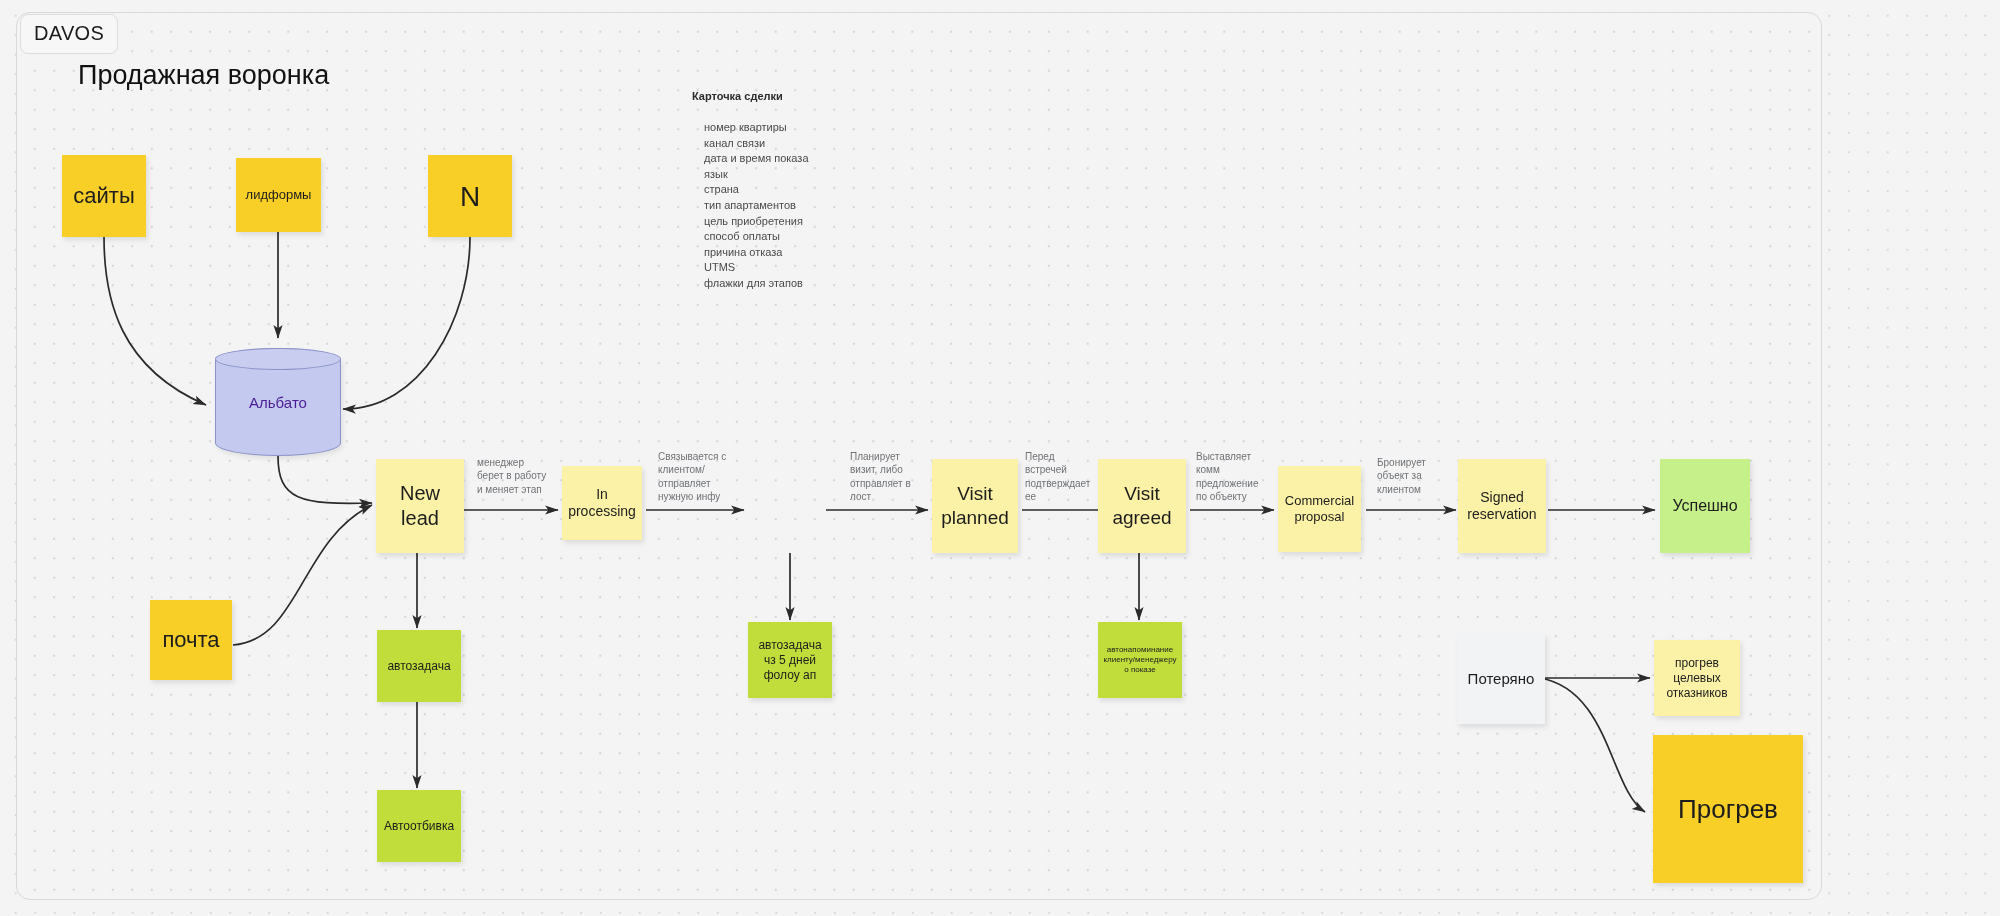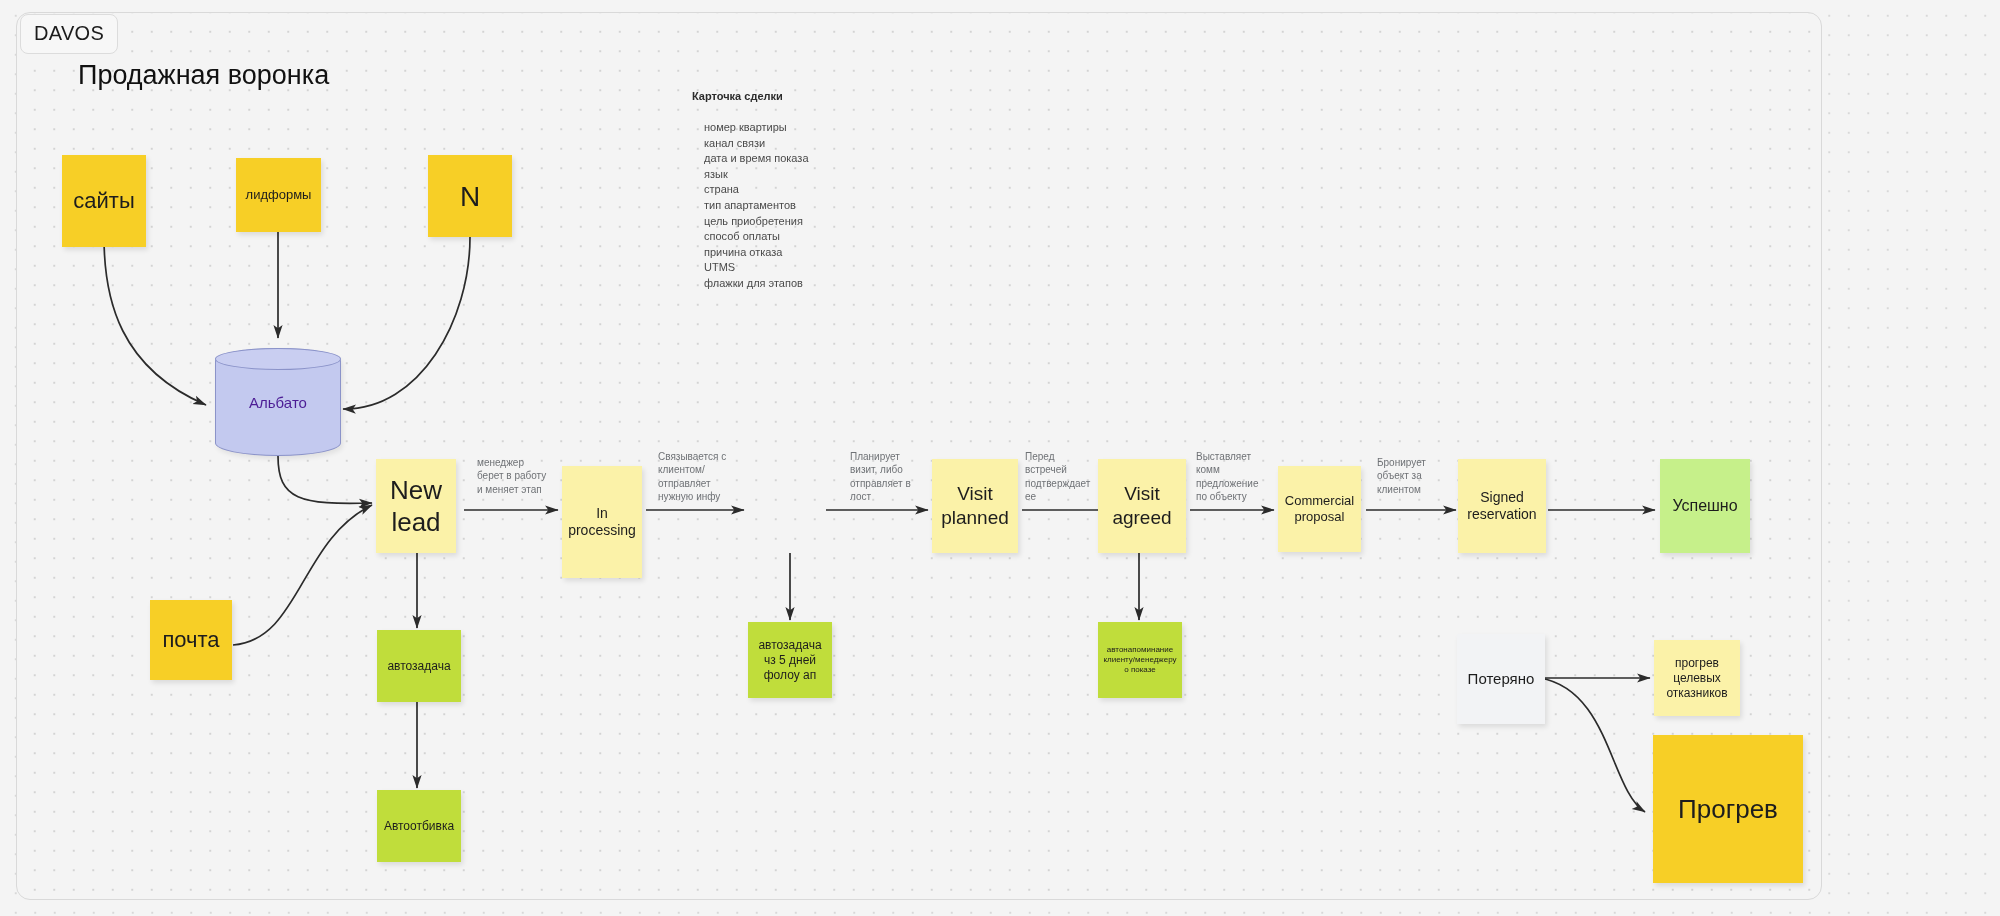--- a/index.html
+++ b/index.html
@@ -156,36 +156,36 @@
       <path d="M417,553 L417,628"></path>
       <path d="M417,700 L417,788"></path>
       <path d="M790,553 L790,620"></path>
       <path d="M1139,553 L1139,620"></path>
 
       <path d="M1540,678 L1650,678"></path>
       <path d="M1540,678 C1610,690 1610,790 1645,812"></path>
     </g>
   </svg>
 
-  <div class="node n-amber" style="left:62px; top:155px; width:84px; height:92px; font-size:22px;">сайты</div>
+  <div class="node n-amber" style="left:62px; top:155px; width:84px; height:82px; font-size:22px;">сайты</div>
 
   <div class="node n-amber" style="left:236px; top:158px; width:85px; height:74px; font-size:13px;">лидформы</div>
 
   <div class="node n-amber" style="left:428px; top:155px; width:84px; height:82px; font-size:28px;">N</div>
 
   <div class="node n-amber" style="left:150px; top:600px; width:82px; height:80px; font-size:22px;">почта</div>
 
   <div class="cyl" style="left:215px; top:348px; width:126px; height:108px; font-size:15px;">
     <span>Альбато</span>
   </div>
 
-  <div class="node n-pale" style="left:376px; top:459px; width:80px; height:94px; font-size:26px;">New
+  <div class="node n-pale" style="left:376px; top:459px; width:88px; height:94px; font-size:20px;">New
 lead</div>
 
-  <div class="node n-pale" style="left:562px; top:466px; width:80px; height:112px; font-size:14px;">In
+  <div class="node n-pale" style="left:562px; top:466px; width:80px; height:74px; font-size:14px;">In
 processing</div>
 
 
   <div class="node n-pale" style="left:932px; top:459px; width:86px; height:94px; font-size:19px;">Visit
 planned</div>
 
   <div class="node n-pale" style="left:1098px; top:459px; width:88px; height:94px; font-size:19px;">Visit
 agreed</div>
 
   <div class="node n-pale" style="left:1278px; top:466px; width:83px; height:86px; font-size:13px;">Commercial

